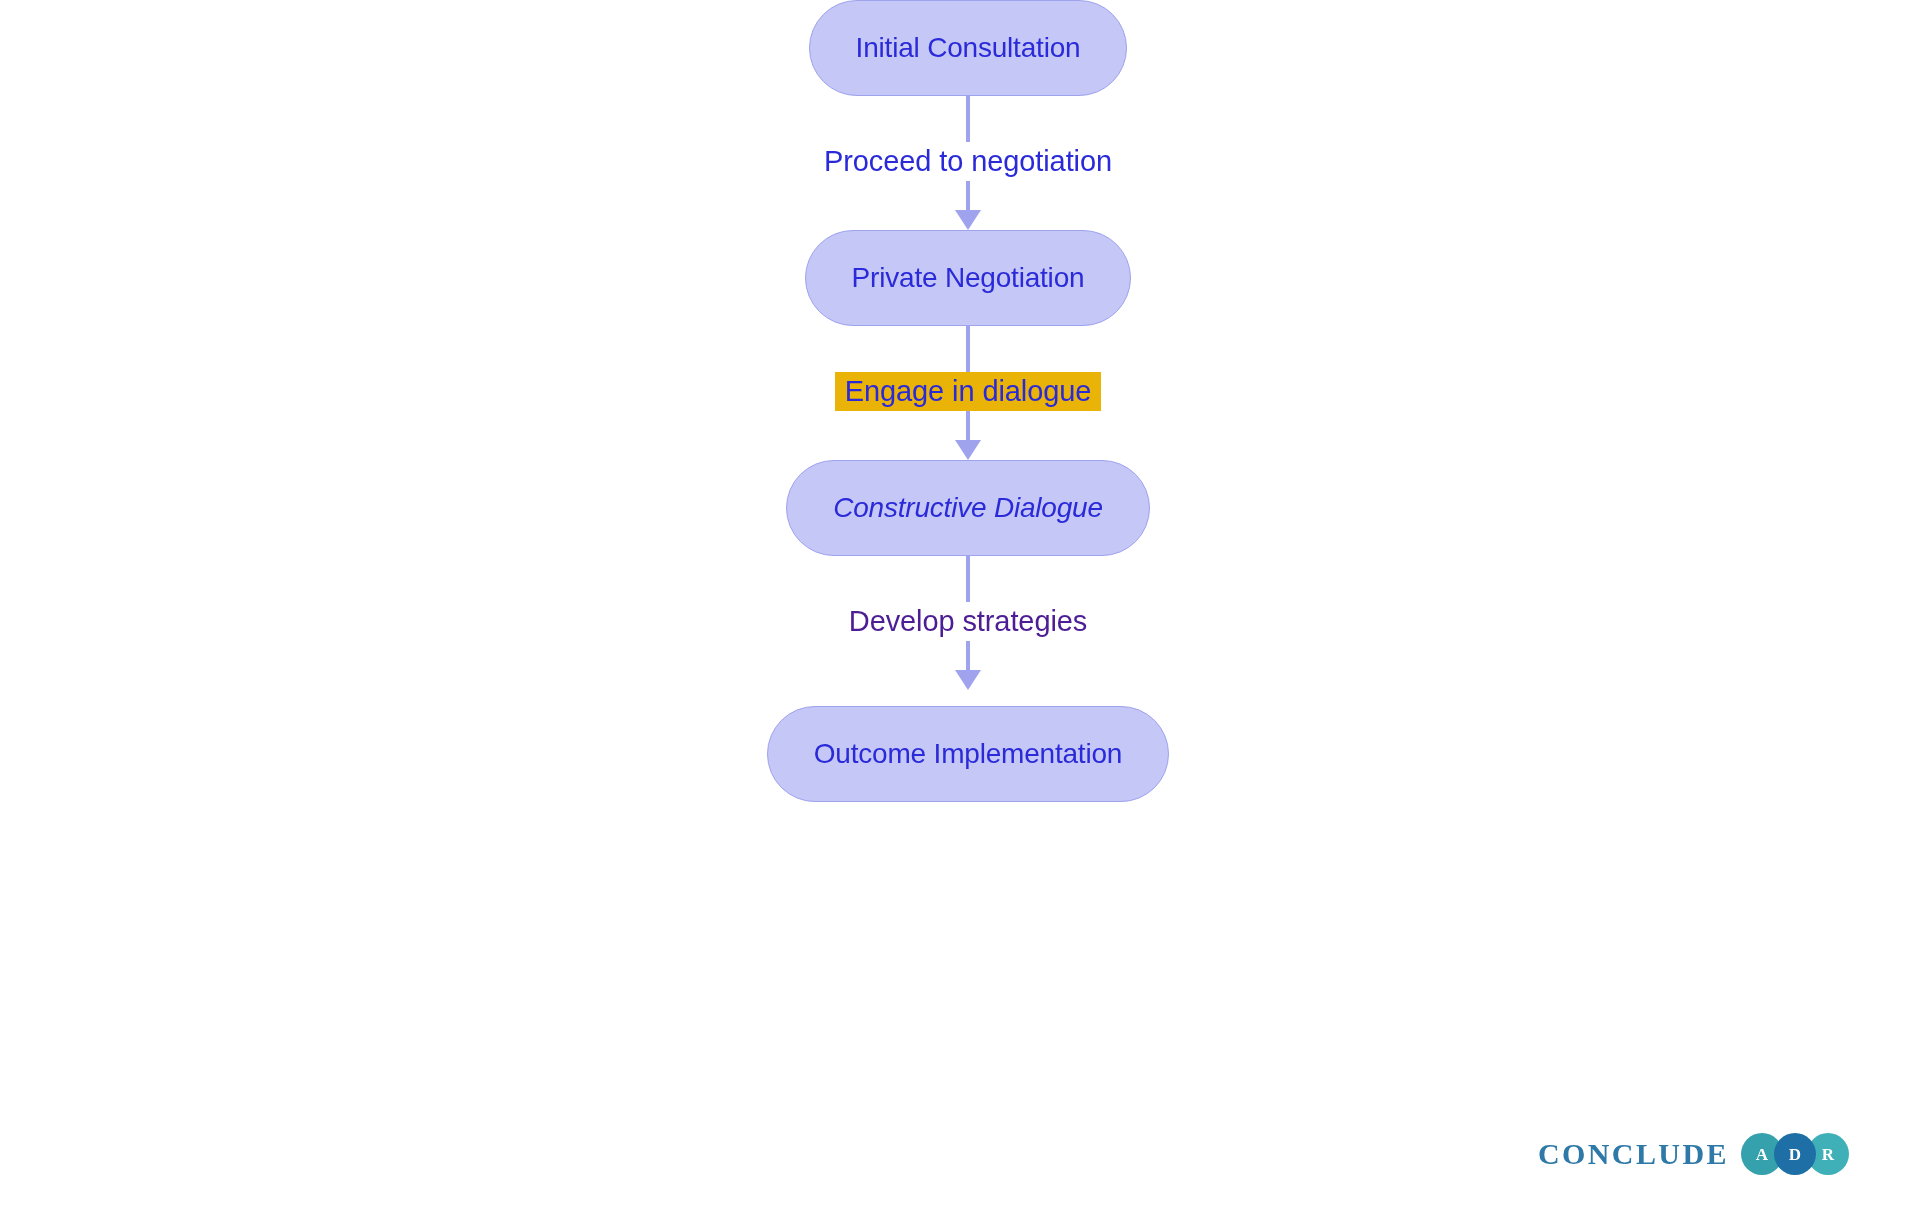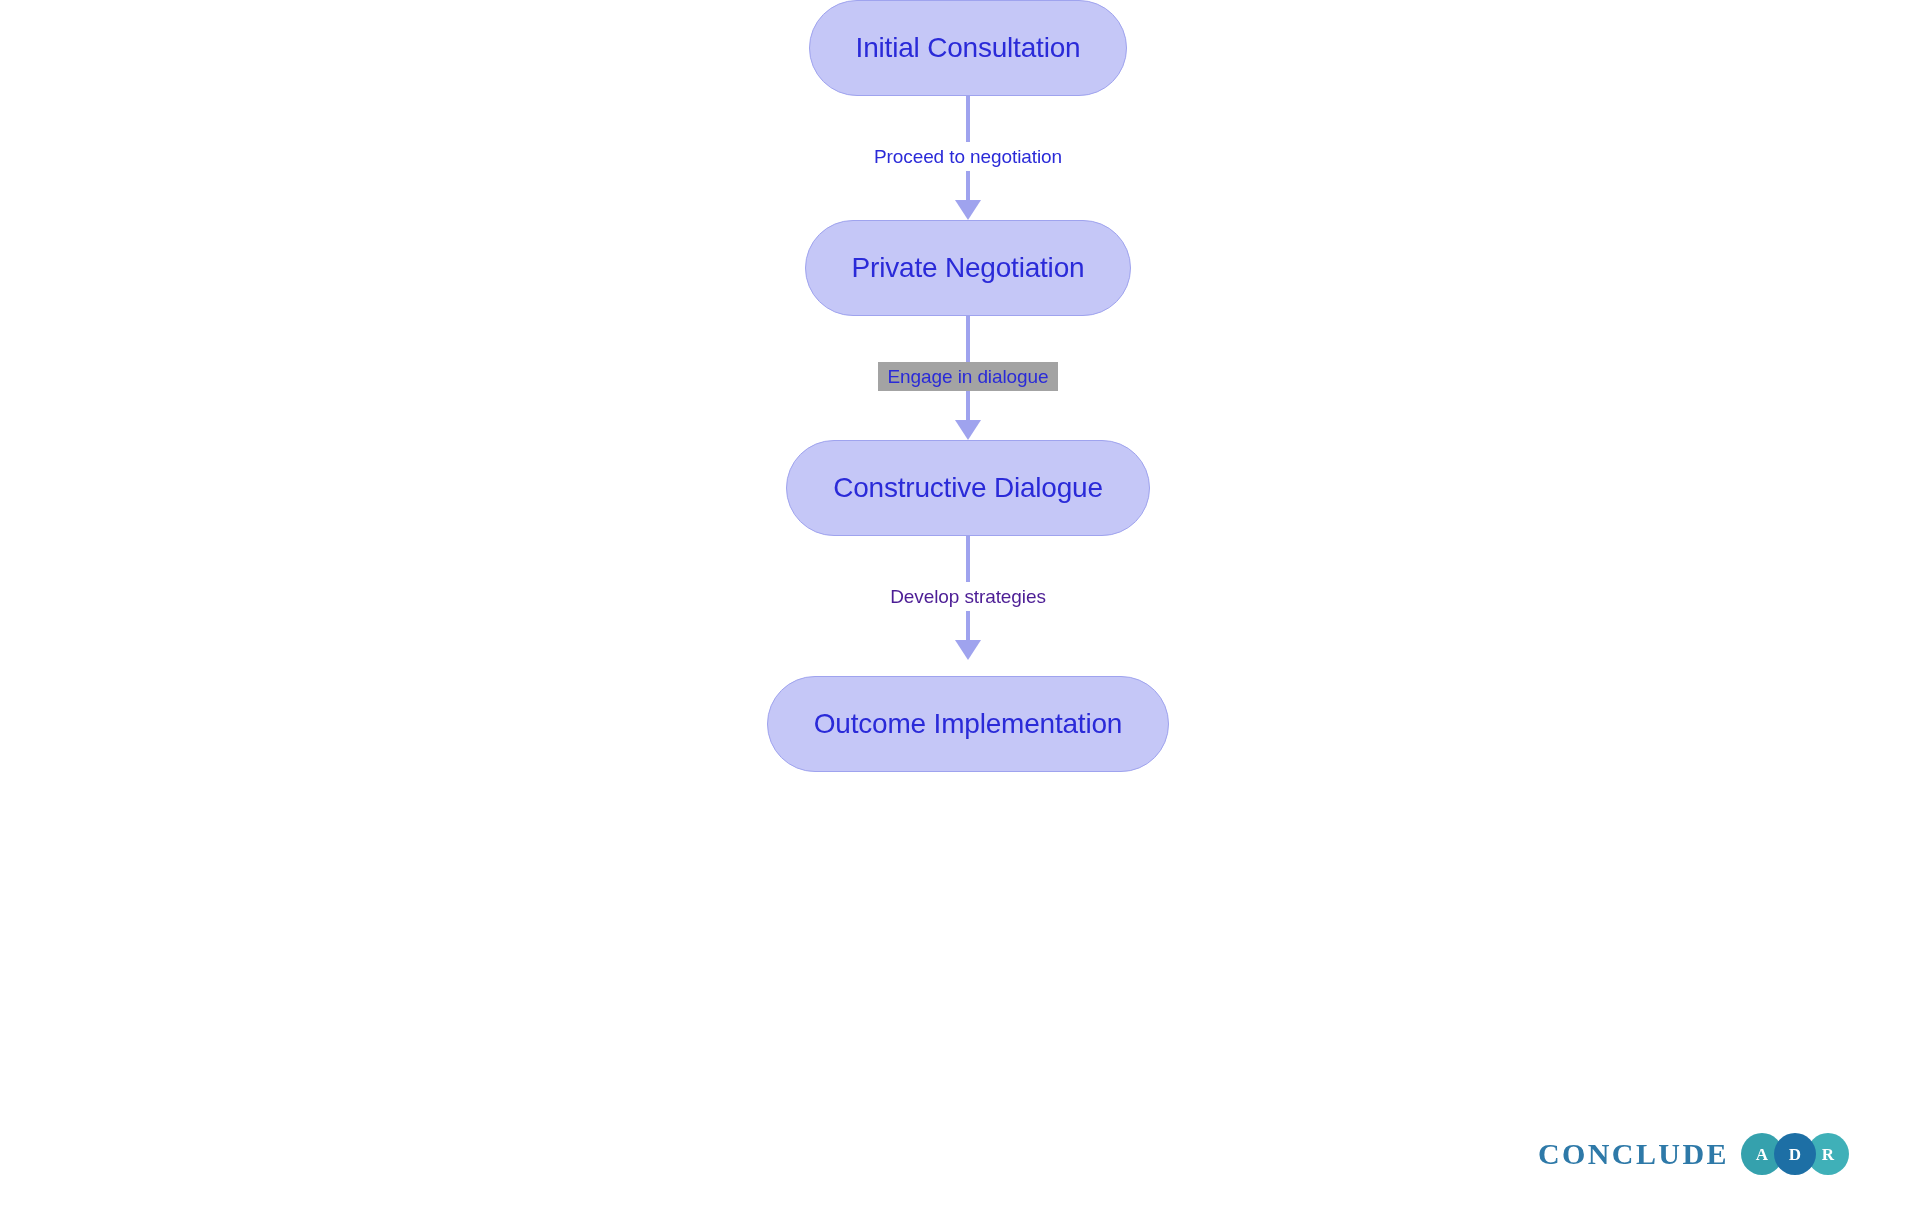--- a/index.html
+++ b/index.html
@@ -63,21 +63,21 @@
   }
 
   .edge-seg-top {
     width: 4px;
     background: #9fa3ee;
     height: 46px;
   }
 
   .edge-label {
     color: #2a2ad8;
-    font-size: 19px;
+    font-size: 29px;
     font-weight: 400;
     line-height: 1;
     background: #ffffff;
     padding: 5px 10px;
     letter-spacing: -0.1px;
     white-space: nowrap;
     position: relative;
     z-index: 2;
   }
 
@@ -155,26 +155,26 @@
       <div class="edge-seg-bottom" style="background: rgb(159, 163, 238);"></div>
       <div class="arrow-head" style="border-top-color: rgb(159, 163, 238);"></div>
     </div>
 
     <div class="node" style="background: rgb(197, 199, 247); border-color: rgb(159, 163, 238); color: rgb(42, 42, 216);">
       <span>Private Negotiation</span>
     </div>
 
     <div class="edge">
       <div class="edge-seg-top" style="background: rgb(159, 163, 238);"></div>
-      <div class="edge-label" style="color: rgb(42, 42, 216); background: #a3a3a3;">Engage in dialogue</div>
+      <div class="edge-label" style="color: rgb(42, 42, 216); background: #eab308;">Engage in dialogue</div>
       <div class="edge-seg-bottom" style="background: rgb(159, 163, 238);"></div>
       <div class="arrow-head" style="border-top-color: rgb(159, 163, 238);"></div>
     </div>
 
-    <div class="node" style="background: rgb(197, 199, 247); border-color: rgb(159, 163, 238); color: rgb(42, 42, 216);">
+    <div class="node" style="background: rgb(197, 199, 247); border-color: rgb(159, 163, 238); color: rgb(42, 42, 216); font-style: italic;">
       <span>Constructive Dialogue</span>
     </div>
 
     <div class="edge">
       <div class="edge-seg-top" style="background: rgb(159, 163, 238);"></div>
       <div class="edge-label" style="color: #4c1d95; background: rgb(255, 255, 255);">Develop strategies</div>
       <div class="edge-seg-bottom" style="background: rgb(159, 163, 238);"></div>
       <div class="arrow-head" style="border-top-color: rgb(159, 163, 238);"></div>
     </div>
 

